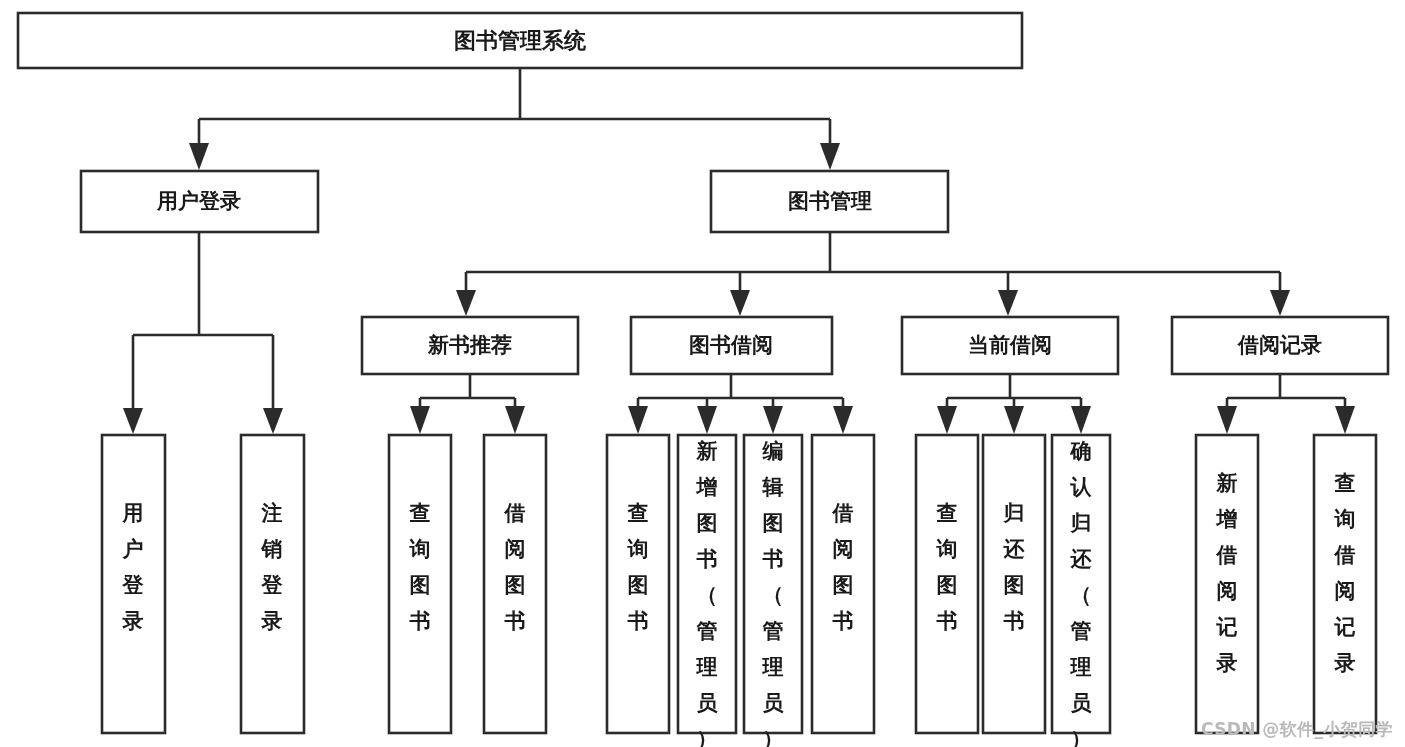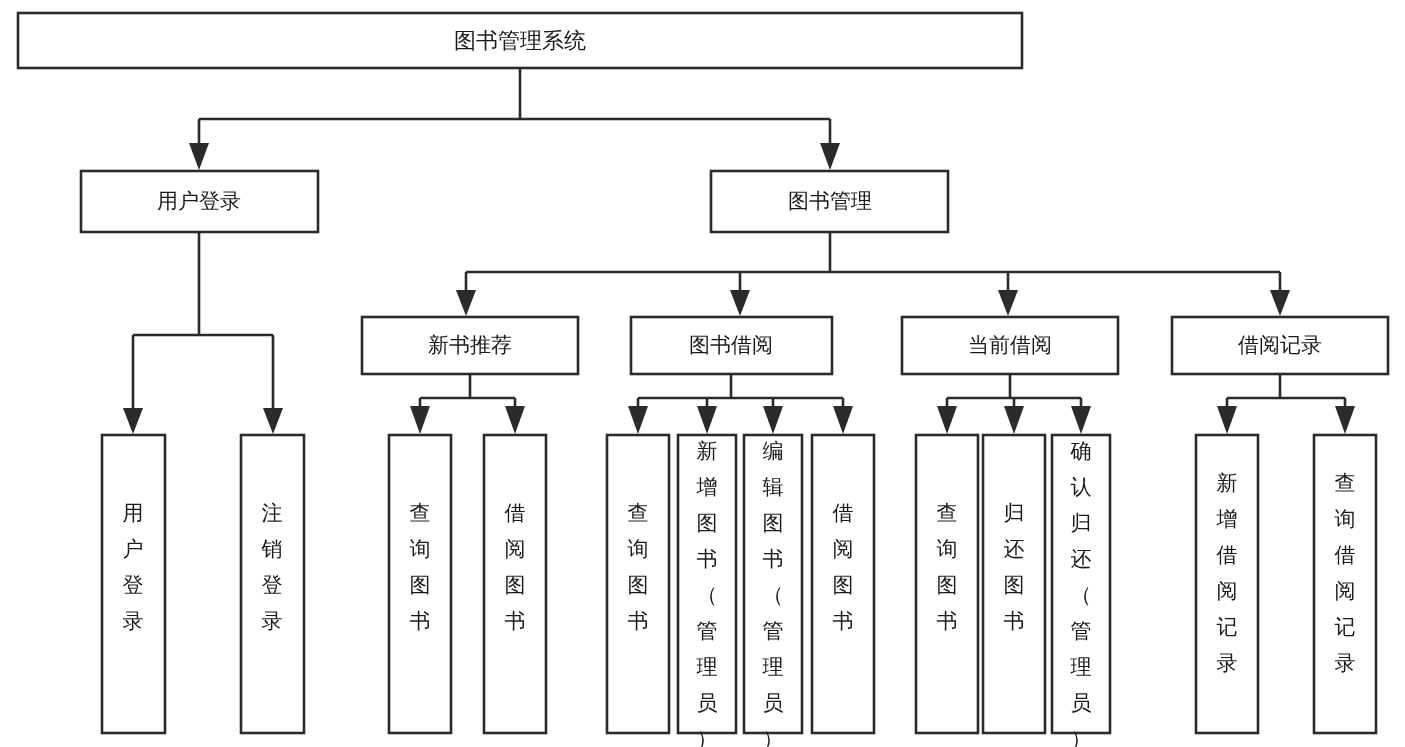--- a/index.html
+++ b/index.html
@@ -10,20 +10,21 @@
   body {
     width: 1405px;
     height: 747px;
     font-family: "DejaVu Sans", "Liberation Sans", sans-serif;
     overflow: hidden;
   }
   #diagram-root {
     position: relative;
     width: 1405px;
     height: 747px;
+    font-weight: bold;
   }
   svg#tree-svg {
     position: absolute;
     top: 0;
     left: 0;
     width: 1405px;
     height: 747px;
     display: block;
   }
   .node-box {
@@ -228,13 +229,14 @@
       <rect class="node-box" x="1196" y="435" width="62" height="298"></rect>
       <text class="leaf-label" x="1227" y="490"><tspan x="1227" y="490" text-anchor="middle">新</tspan><tspan x="1227" y="526" text-anchor="middle">增</tspan><tspan x="1227" y="562" text-anchor="middle">借</tspan><tspan x="1227" y="598" text-anchor="middle">阅</tspan><tspan x="1227" y="634" text-anchor="middle">记</tspan><tspan x="1227" y="670" text-anchor="middle">录</tspan></text>
     </g>
     <g>
       <rect class="node-box" x="1314" y="435" width="62" height="298"></rect>
       <text class="leaf-label" x="1345" y="490"><tspan x="1345" y="490" text-anchor="middle">查</tspan><tspan x="1345" y="526" text-anchor="middle">询</tspan><tspan x="1345" y="562" text-anchor="middle">借</tspan><tspan x="1345" y="598" text-anchor="middle">阅</tspan><tspan x="1345" y="634" text-anchor="middle">记</tspan><tspan x="1345" y="670" text-anchor="middle">录</tspan></text>
     </g>
 
   </svg>
 
+  <div class="watermark">CSDN @软件_小贺同学</div>
 </div>
 
 </body></html>

